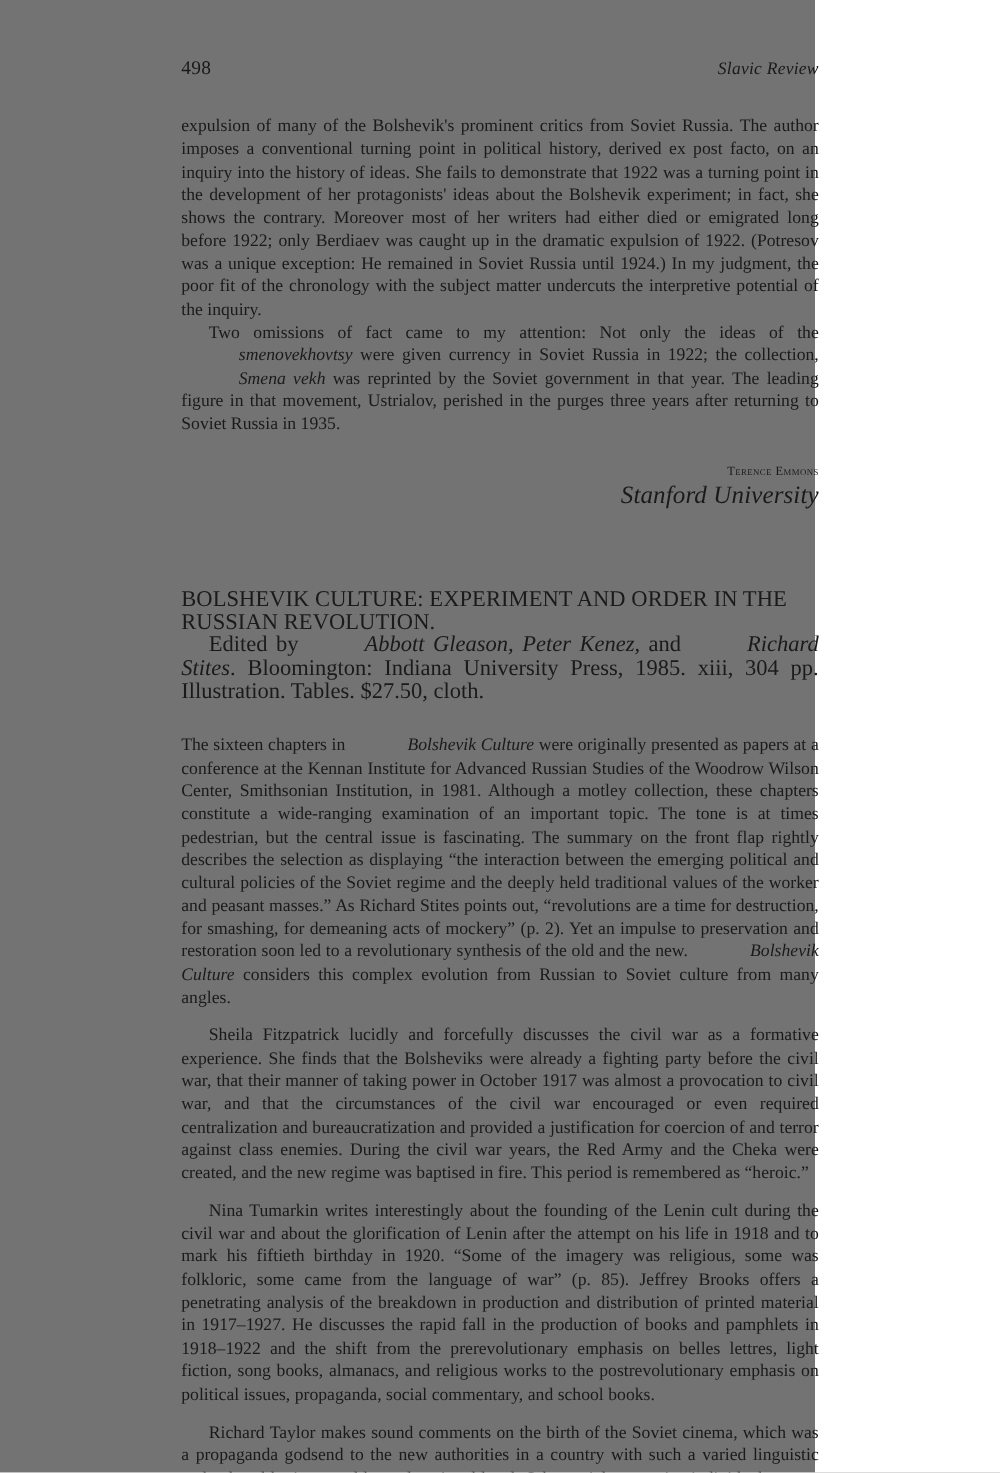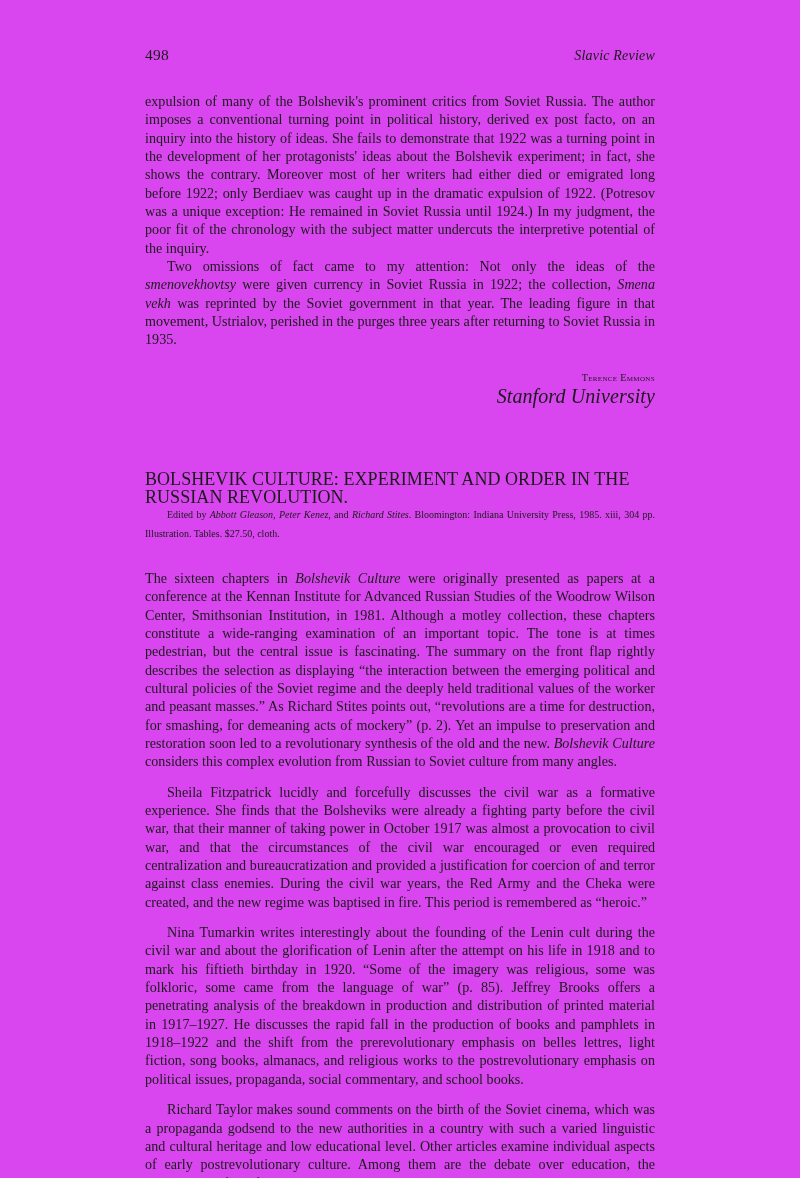--- a/index.html
+++ b/index.html
@@ -14,23 +14,23 @@
     position: relative;
     font-family: "Liberation Serif", "DejaVu Serif", serif;
     color: #1a1a1a;
     overflow: hidden;
   }
 
   .page {
     position: absolute;
     left: 0;
     top: 0;
-    width: 800px;
+    width: 652px;
     height: 1178px;
-    background: #d946ef;
+    background: #737373;
   }
 
   
   .running-head {
     position: absolute;
     left: 145px;
     top: 46px;
     width: 510px;
     display: flex;
     align-items: baseline;
@@ -66,21 +66,21 @@
     -webkit-hyphens: none;
     hyphens: none;
   }
   p.body.indent {
     text-indent: 22px;
   }
   p.body.noindent {
     text-indent: 0;
   }
 
-  i, em { font-style: italic; }
+  i, em { font-style: italic; margin-left: 46px; }
 
   
   .signature {
     margin-top: 20px;
     text-align: right;
     line-height: 18.35px;
   }
   .sig-name {
     font-size: 10px;
     font-variant: small-caps;
@@ -100,21 +100,21 @@
   }
   .book-title-line {
     margin: 0;
     font-size: 18px;
     line-height: 18.35px;
     letter-spacing: 0.06px;
     text-align: left;
   }
   .citation {
     margin: 0;
-    font-size: 10px;
+    font-size: 18px;
     line-height: 18.35px;
     text-align: justify;
     text-indent: 22px;
   }
 
   .review-body {
     margin-top: 26px;
   }
   .review-body p.body + p.body {
     margin-top: 12px;

